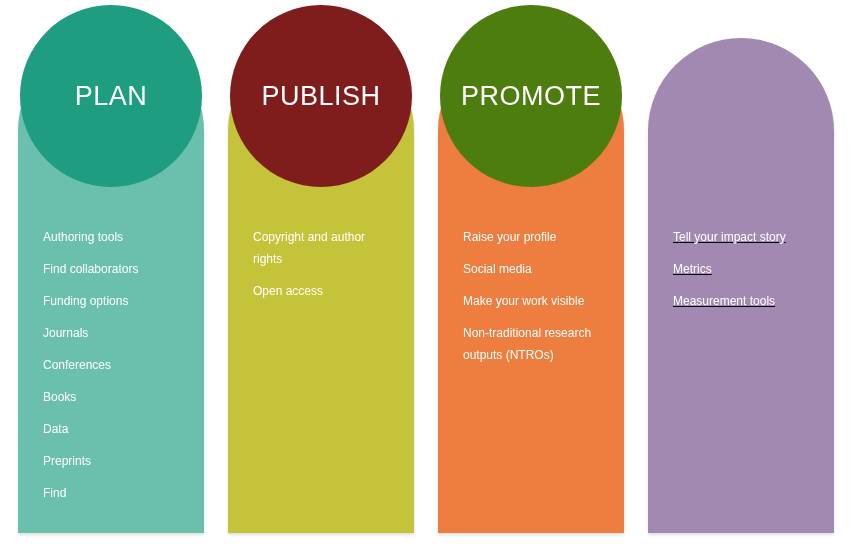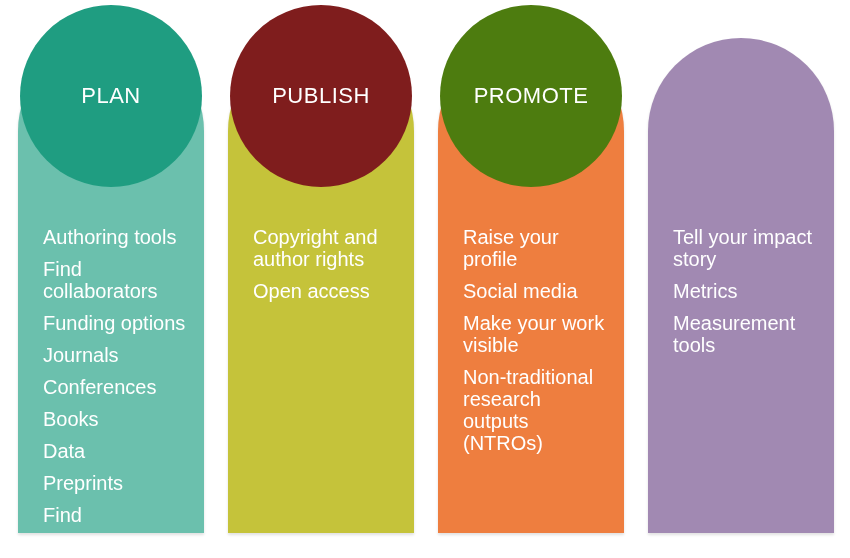--- a/index.html
+++ b/index.html
@@ -40,33 +40,33 @@
     left: 2px;
     width: 182px;
     height: 182px;
     border-radius: 50%;
     display: flex;
     align-items: center;
     justify-content: center;
   }
   .col-title {
     color: #ffffff;
-    font-size: 22px;
+    font-size: 27px;
     font-weight: 400;
     letter-spacing: 0.5px;
     white-space: nowrap;
   }
   .col-items {
     list-style: none;
     margin: 0;
     padding: 188px 18px 0 25px;
   }
   .col-items li {
     color: #ffffff;
-    font-size: 20px;
+    font-size: 12px;
     font-weight: 400;
     line-height: 22px;
     margin: 0 0 10px 0;
   }
 </style>
 </head>
 <body>
 
 <div class="diagram">
 
@@ -109,21 +109,21 @@
         <li>Make your work visible</li>
         <li>Non-traditional research outputs (NTROs)</li>
       </ul>
     </div>
     <div class="col-circle" style="background-color: #4d7c0f;">
       <span class="col-title">PROMOTE</span>
     </div>
   </div>
 
   <div class="column c3">
-    <div class="col-body" style="background-color: rgb(161, 137, 178);">
+    <div class="col-body" style="background-color: rgb(161, 137, 178); text-decoration: underline;">
       <ul class="col-items">
         <li>Tell your impact story</li>
         <li>Metrics</li>
         <li>Measurement tools</li>
       </ul>
     </div>
   </div>
 
 </div>
 

